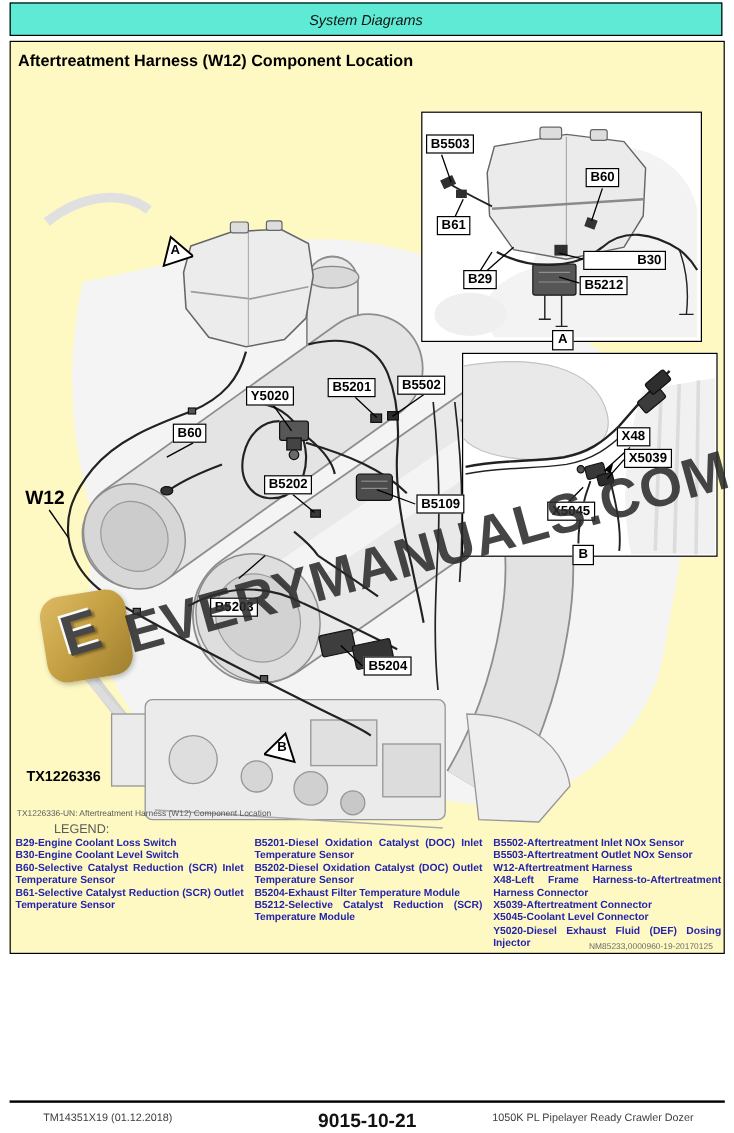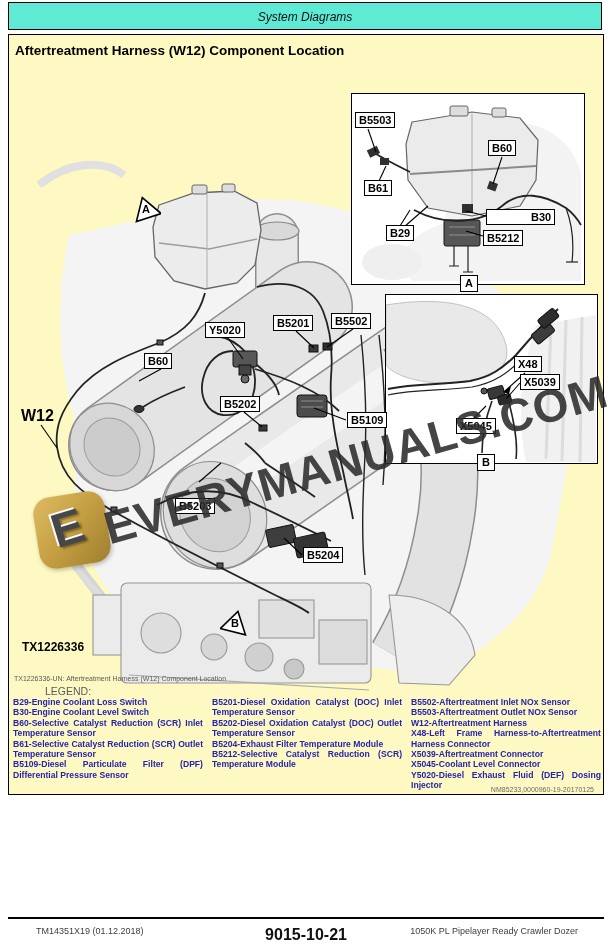--- a/index.html
+++ b/index.html
@@ -271,21 +271,20 @@
     <div class="fig-id">TX1226336</div>
     <div class="fig-caption">TX1226336-UN: Aftertreatment Harness (W12) Component Location</div>
     <div class="legend-head">LEGEND:</div>
 
     <div class="legend">
       <div class="col">
         <p>B29-Engine Coolant Loss Switch</p>
         <p>B30-Engine Coolant Level Switch</p>
         <p>B60-Selective Catalyst Reduction (SCR) Inlet Temperature Sensor</p>
         <p>B61-Selective Catalyst Reduction (SCR) Outlet Temperature Sensor</p>
-        <p>B5109-Diesel Particulate Filter (DPF) Differential Pressure Sensor</p>
       </div>
       <div class="col">
         <p>B5201-Diesel Oxidation Catalyst (DOC) Inlet Temperature Sensor</p>
         <p>B5202-Diesel Oxidation Catalyst (DOC) Outlet Temperature Sensor</p>
         <p>B5204-Exhaust Filter Temperature Module</p>
         <p>B5212-Selective Catalyst Reduction (SCR) Temperature Module</p>
       </div>
       <div class="col">
         <p>B5502-Aftertreatment Inlet NOx Sensor</p>
         <p>B5503-Aftertreatment Outlet NOx Sensor</p>

